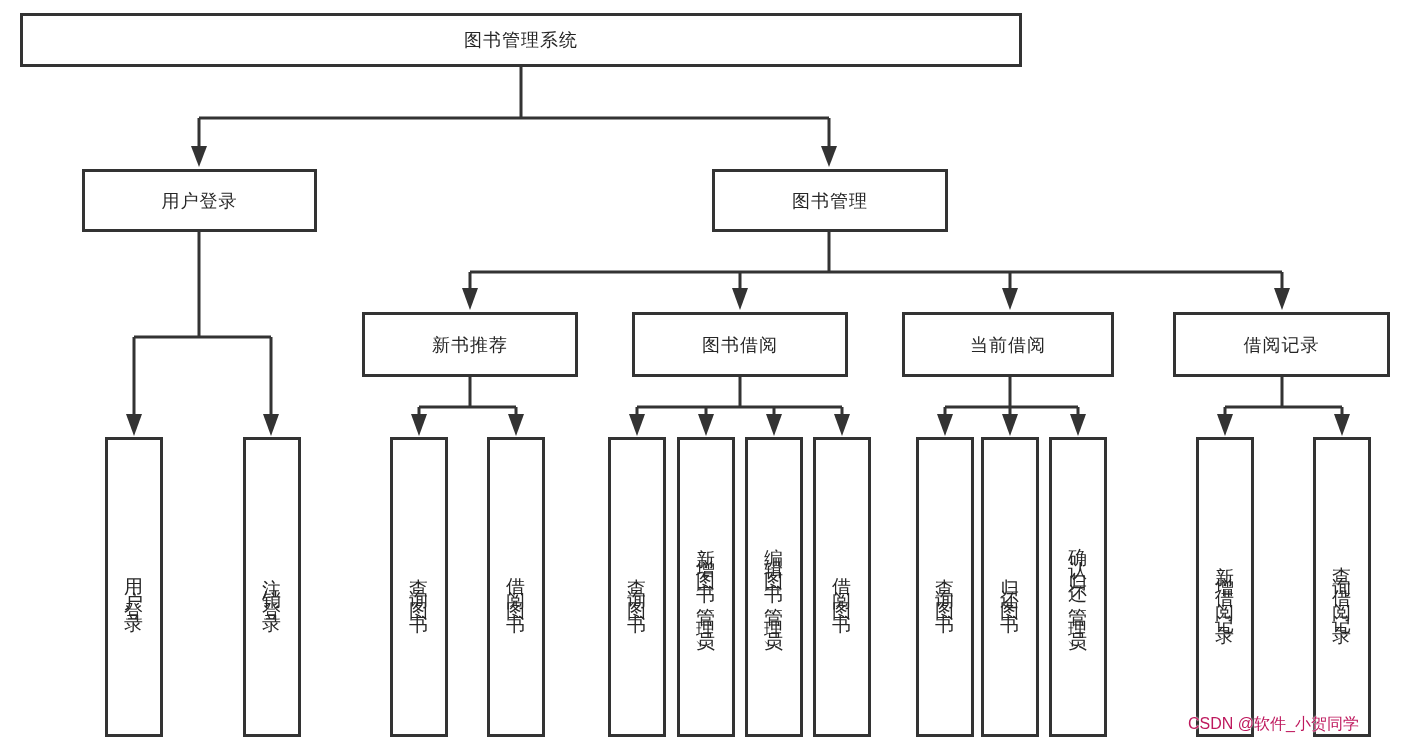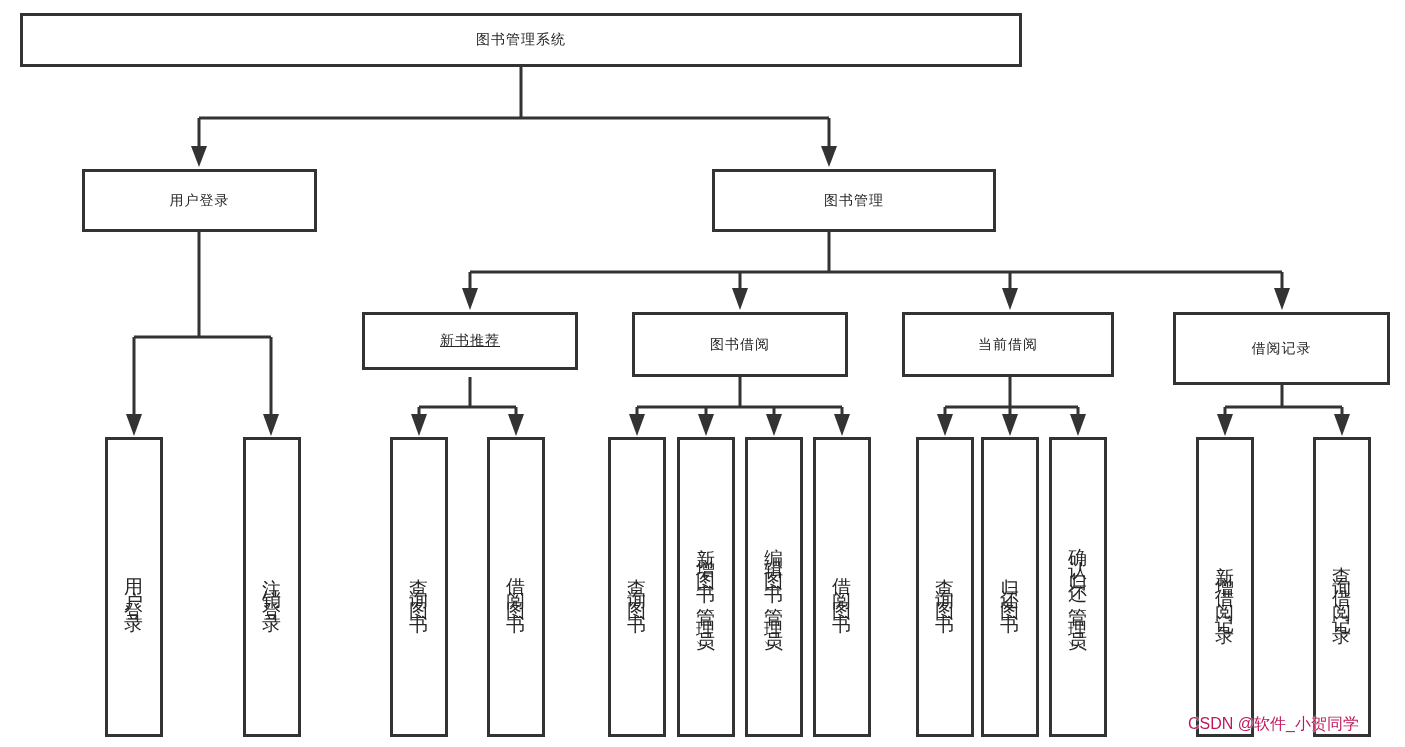--- a/index.html
+++ b/index.html
@@ -34,21 +34,21 @@
   .box {
     position: absolute;
     box-sizing: border-box;
     background: #ffffff;
     border: 3px solid #333333;
     display: grid;
     place-items: center;
     color: #262626;
   }
   .hlabel {
-    font-size: 14px;
+    font-size: 18px;
     letter-spacing: 1px;
     white-space: nowrap;
   }
   .leaf .vlabel {
     writing-mode: vertical-rl;
     text-orientation: mixed;
     font-size: 19px;
     line-height: 1;
     letter-spacing: 12px;
     white-space: nowrap;
@@ -112,34 +112,34 @@
     </g>
   </svg>
 
   <div class="box" style="left:20px; top:13px; width:1002px; height:54px;">
     <span class="hlabel">图书管理系统</span>
   </div>
 
   <div class="box" style="left:82px; top:169px; width:235px; height:63px;">
     <span class="hlabel">用户登录</span>
   </div>
-  <div class="box" style="left:712px; top:169px; width:284px; height:63px;">
+  <div class="box" style="left:712px; top:169px; width:236px; height:63px;">
     <span class="hlabel">图书管理</span>
   </div>
 
-  <div class="box" style="left:362px; top:312px; width:216px; height:58px;text-decoration:underline;">
+  <div class="box" style="left:362px; top:312px; width:216px; height:65px;">
     <span class="hlabel">新书推荐</span>
   </div>
   <div class="box" style="left:632px; top:312px; width:216px; height:65px;font-family:Liberation Serif, serif;">
     <span class="hlabel">图书借阅</span>
   </div>
   <div class="box" style="left:902px; top:312px; width:212px; height:65px;">
     <span class="hlabel">当前借阅</span>
   </div>
-  <div class="box" style="left:1173px; top:312px; width:217px; height:73px;">
+  <div class="box" style="left:1173px; top:312px; width:217px; height:65px;">
     <span class="hlabel">借阅记录</span>
   </div>
 
   <div class="box leaf" style="left:105px; top:437px; width:58px; height:300px;">
     <span class="vlabel">用户登录</span>
   </div>
   <div class="box leaf" style="left:243px; top:437px; width:58px; height:300px;">
     <span class="vlabel">注销登录</span>
   </div>
 

